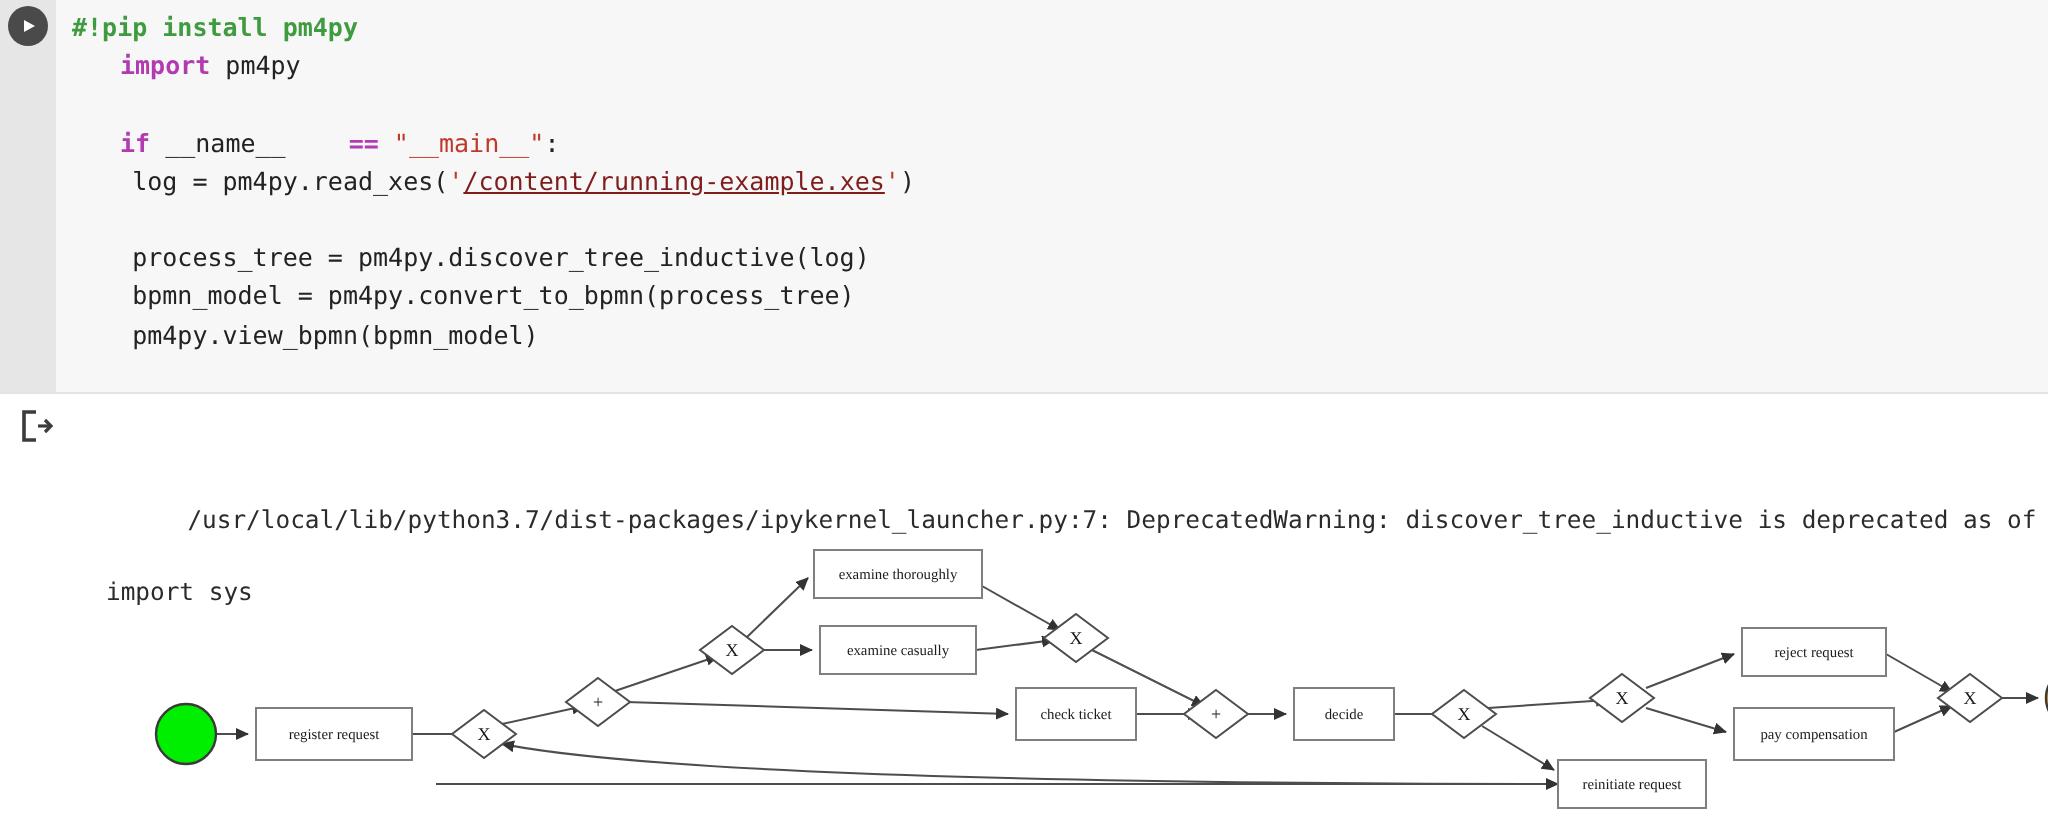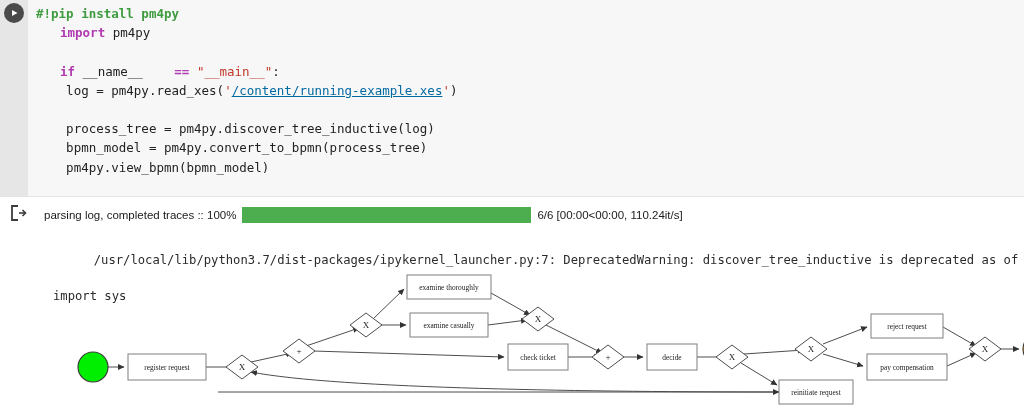--- a/index.html
+++ b/index.html
@@ -35,21 +35,21 @@
     padding:4px 0 0 6px;
     font-family:"DejaVu Sans Mono","Liberation Mono",monospace;
     font-size:12.5px;
     line-height:19.2px;
     color:#222222;
     white-space:pre;
   }
   .code-line{white-space:pre;height:19.2px;}
   .tok-comment{color:#3f9b3f;font-weight:bold;}
   .tok-kw{color:#b23bb2;font-weight:bold;margin-left:24px;}
-  .tok-str{color:#0369a1;text-decoration:underline;}
+  .tok-str{color:#7f1d1d;text-decoration:underline;}
   .tok-str-plain{color:#c0392b;}
   .tok-plain{color:#222222;text-align:center;}
 
   
   .out-cell{
     position:relative;
     height:216px;
     background:#ffffff;
   }
   .out-icon{
@@ -122,27 +122,20 @@
 
   <div class="out-cell">
     <svg class="out-icon" viewBox="0 0 18 18">
       <path d="M8 2 H2 V16 H8" fill="none" stroke="#3c3c3c" stroke-width="1.8"></path>
       <path d="M9 9 H15" fill="none" stroke="#3c3c3c" stroke-width="1.6"></path>
       <path d="M12.5 6 L15.5 9 L12.5 12" fill="none" stroke="#3c3c3c" stroke-width="1.6"></path>
     </svg>
 
     <div class="out-body">
 
-      <div class="pbar-row">
-        <span class="pbar-label">parsing log, completed traces :: 100%</span>
-        <span class="pbar-track">
-          <span class="pbar-fill" id="pbar-fill" style="width: 100%; background: rgb(76, 174, 79);"></span>
-        </span>
-        <span class="pbar-suffix">6/6 [00:00&lt;00:00, 110.24it/s]</span>
-      </div>
 
       <div class="warn">
         <span>/usr/local/lib/python3.7/dist-packages/ipykernel_launcher.py:7: DeprecatedWarning: discover_tree_inductive is deprecated as of 2.</span>
         <span class="ln2">import sys</span>
       </div>
 
       <div class="bpmn-wrap">
         <svg width="1024" height="144" viewBox="0 0 1024 144">
           <defs>
             <marker id="ah" markerWidth="7" markerHeight="7" refX="6" refY="3" orient="auto">

